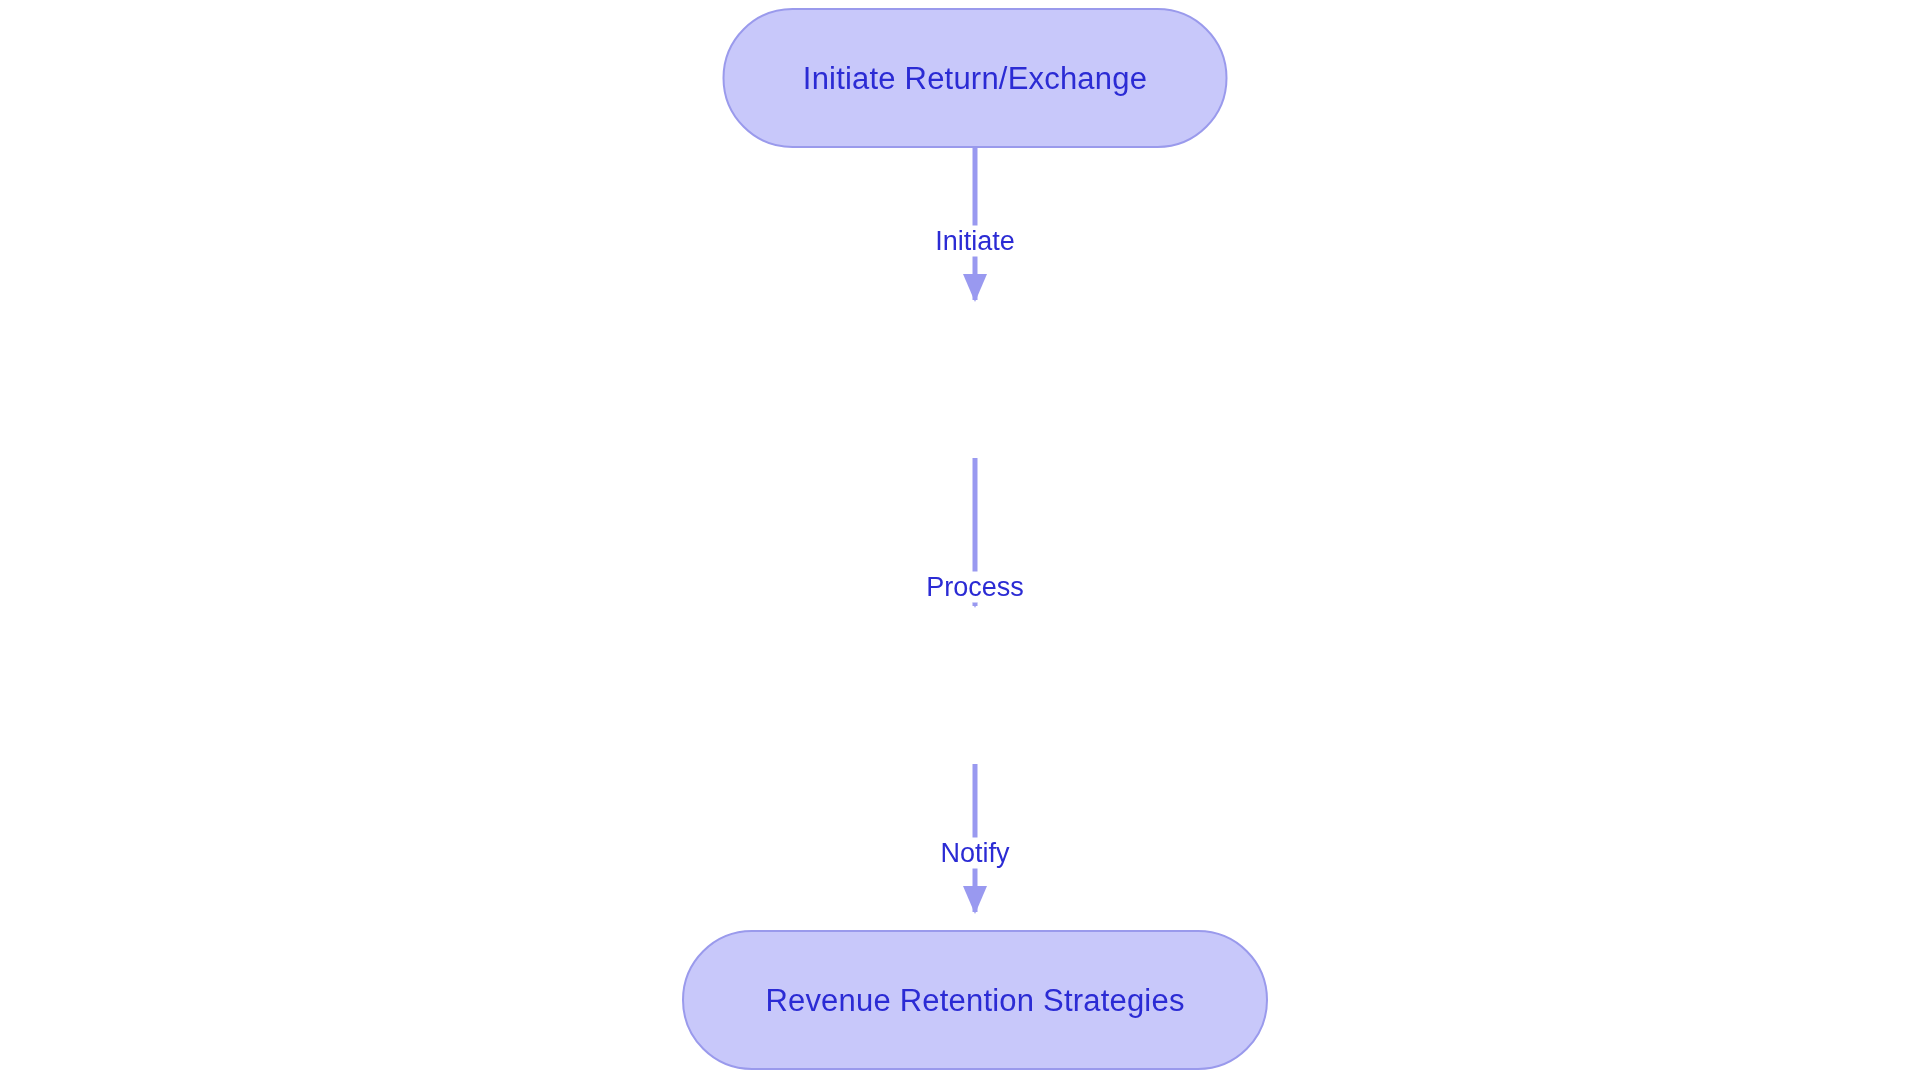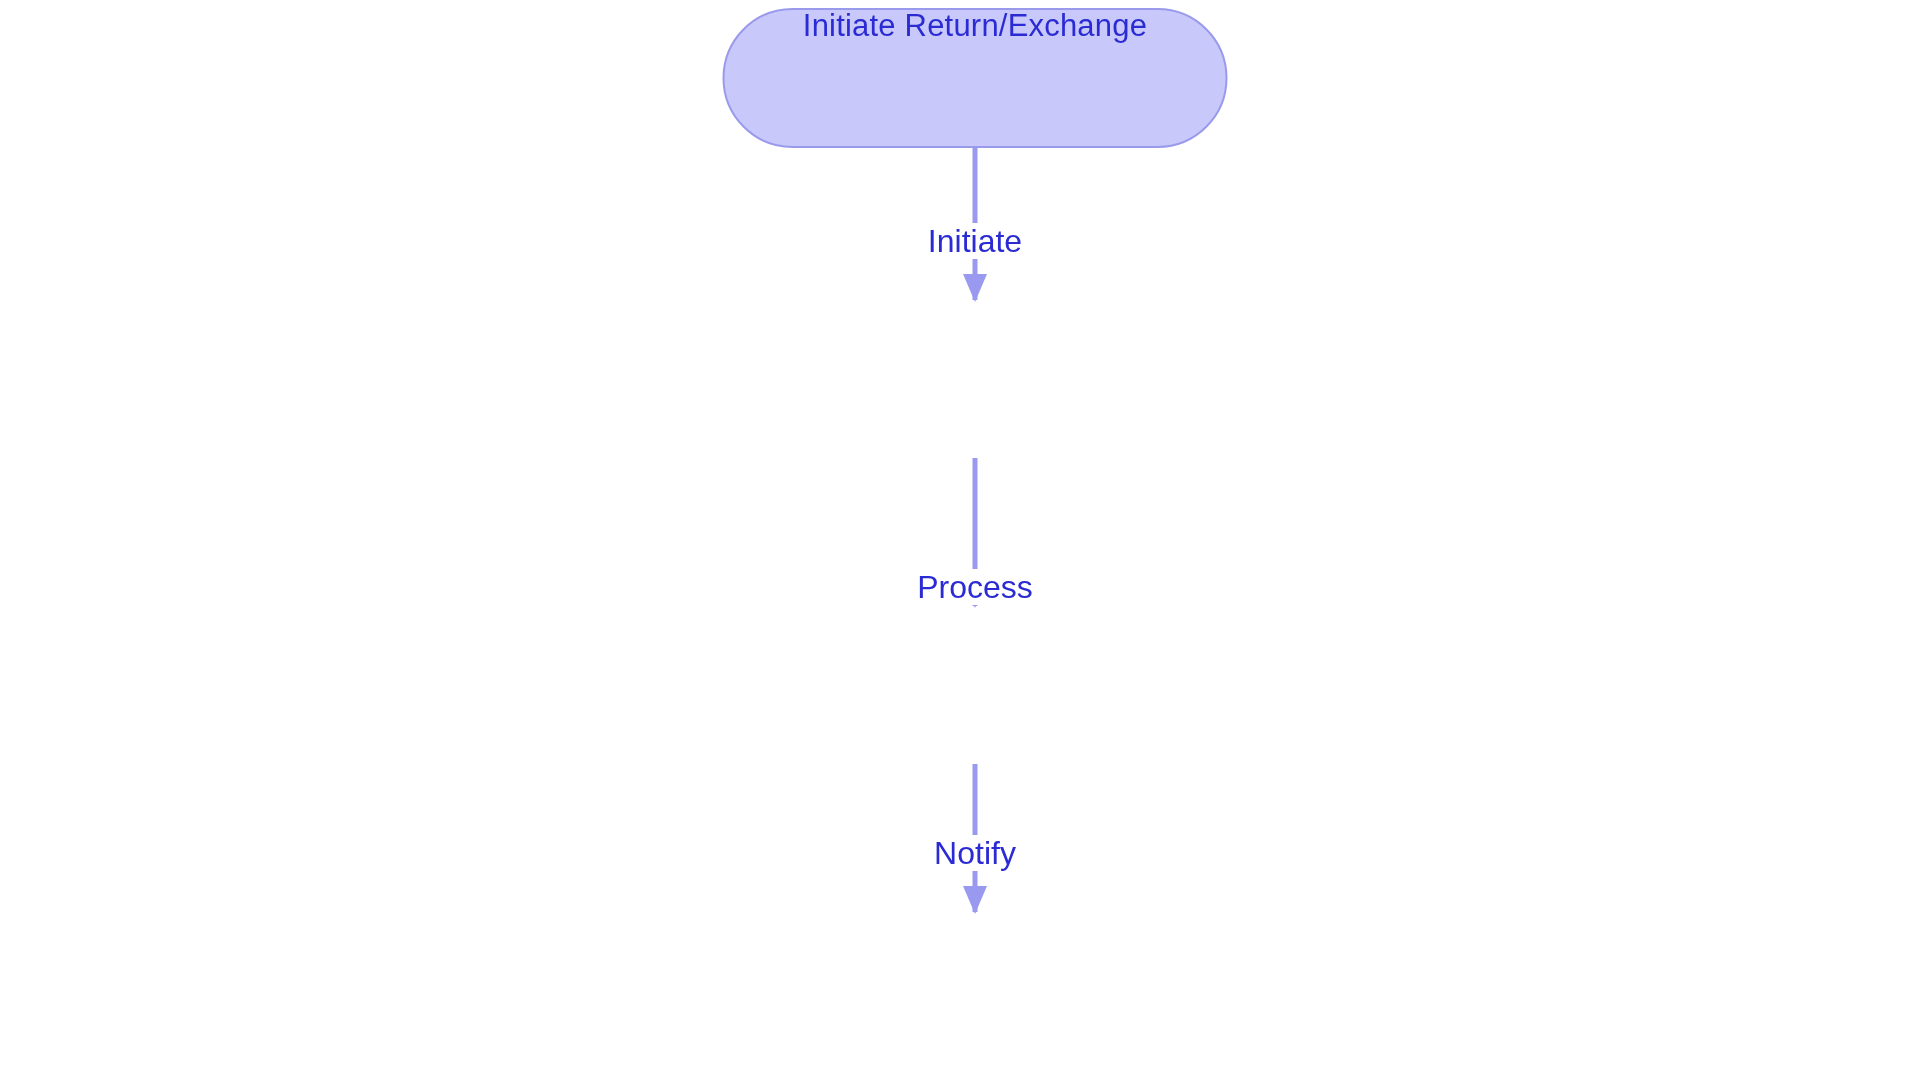--- a/index.html
+++ b/index.html
@@ -17,20 +17,21 @@
   #flowchart {
     position: relative;
     width: 1920px;
     height: 1083px;
     background: #ffffff;
   }
   .node {
     position: absolute;
     box-sizing: border-box;
     display: flex;
+    align-items: center;
     justify-content: center;
     background: #c8c8fa;
     border: 2px solid #9a9aec;
     border-radius: 9999px;
     height: 140px;
     transform: translateX(-50%);
     left: 975px;
   }
   .node-label {
     color: #2b2bd4;
@@ -51,21 +52,21 @@
     left: 0;
     top: 0;
     width: 1920px;
     height: 1083px;
     pointer-events: none;
   }
   .edge-label {
     position: absolute;
     transform: translate(-50%, -50%);
     color: #2b2bd4;
-    font-size: 32px;
+    font-size: 27px;
     line-height: 1;
     white-space: nowrap;
     background: #ffffff;
     padding: 2px 6px;
     font-family: "Liberation Sans", "DejaVu Sans", sans-serif;
   }
   .edge-label-1 { left: 975px; top: 241px; }
   .edge-label-2 { left: 975px; top: 547px; margin-top: 40px; }
   .edge-label-3 { left: 975px; top: 853px; }
 </style>
@@ -87,20 +88,23 @@
 
     <line x1="975" y1="764" x2="975" y2="912" stroke="#9999f0" stroke-width="5" marker-end="url(#arrowhead)"></line>
   </svg>
 
   <div class="node node-1">
     <span class="node-label">Initiate Return/Exchange</span>
   </div>
 
 
 
+  <div class="node node-4">
+    <span class="node-label">Revenue Retention Strategies</span>
+  </div>
 
   <div class="edge-label edge-label-1">Initiate</div>
 
   <div class="edge-label edge-label-2">Process</div>
 
   <div class="edge-label edge-label-3">Notify</div>
 
 </div>
 
 </body></html>

